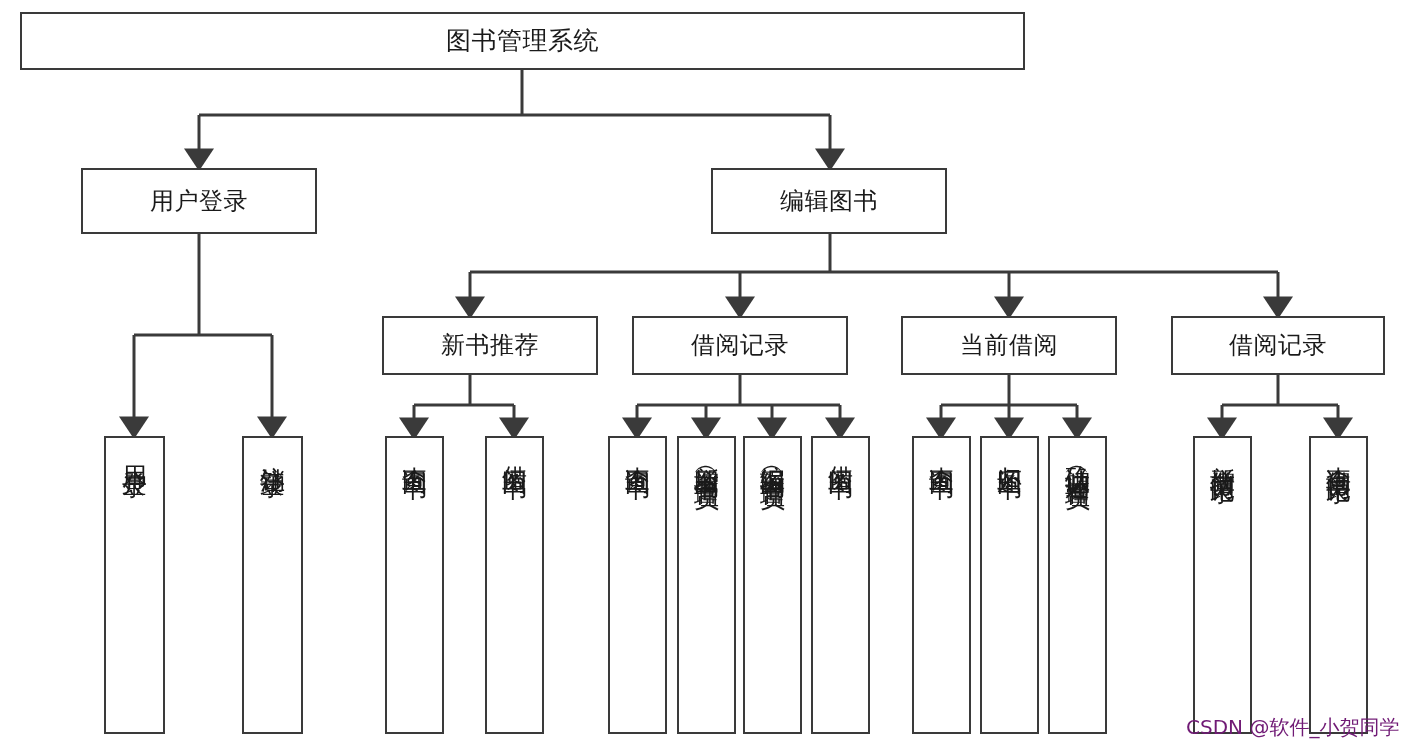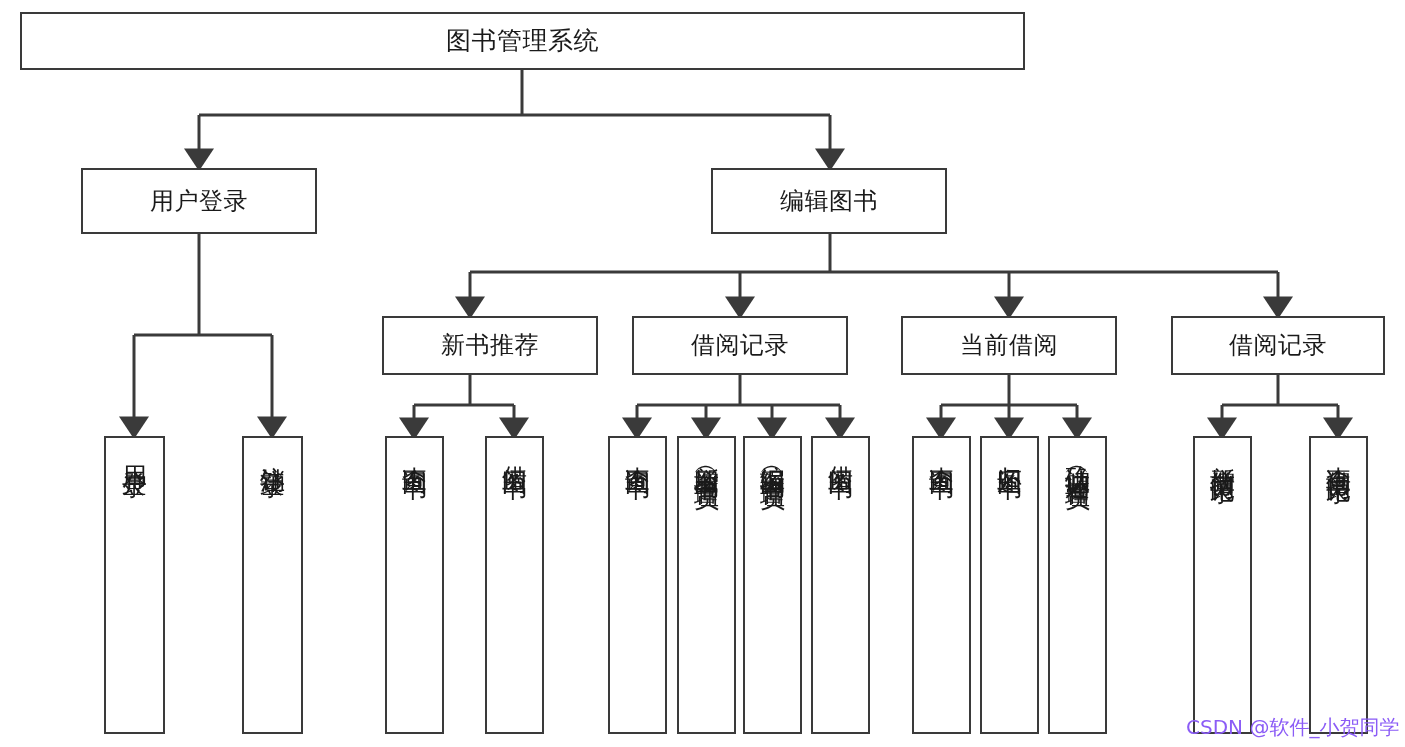--- a/index.html
+++ b/index.html
@@ -60,21 +60,21 @@
     text-orientation: upright;
     font-size: 25px;
     line-height: 1.0;
     letter-spacing: 3px;
   }
   .watermark {
     position: absolute;
     left: 1186px;
     top: 714px;
     font-size: 20px;
-    color: #8b5cf6;
+    color: #701a75;
     z-index: 9;
     white-space: nowrap;
     font-family: "DejaVu Sans", "Liberation Sans", sans-serif;
   }
 </style>
 </head>
 <body>
 
 <div id="canvas">
 

